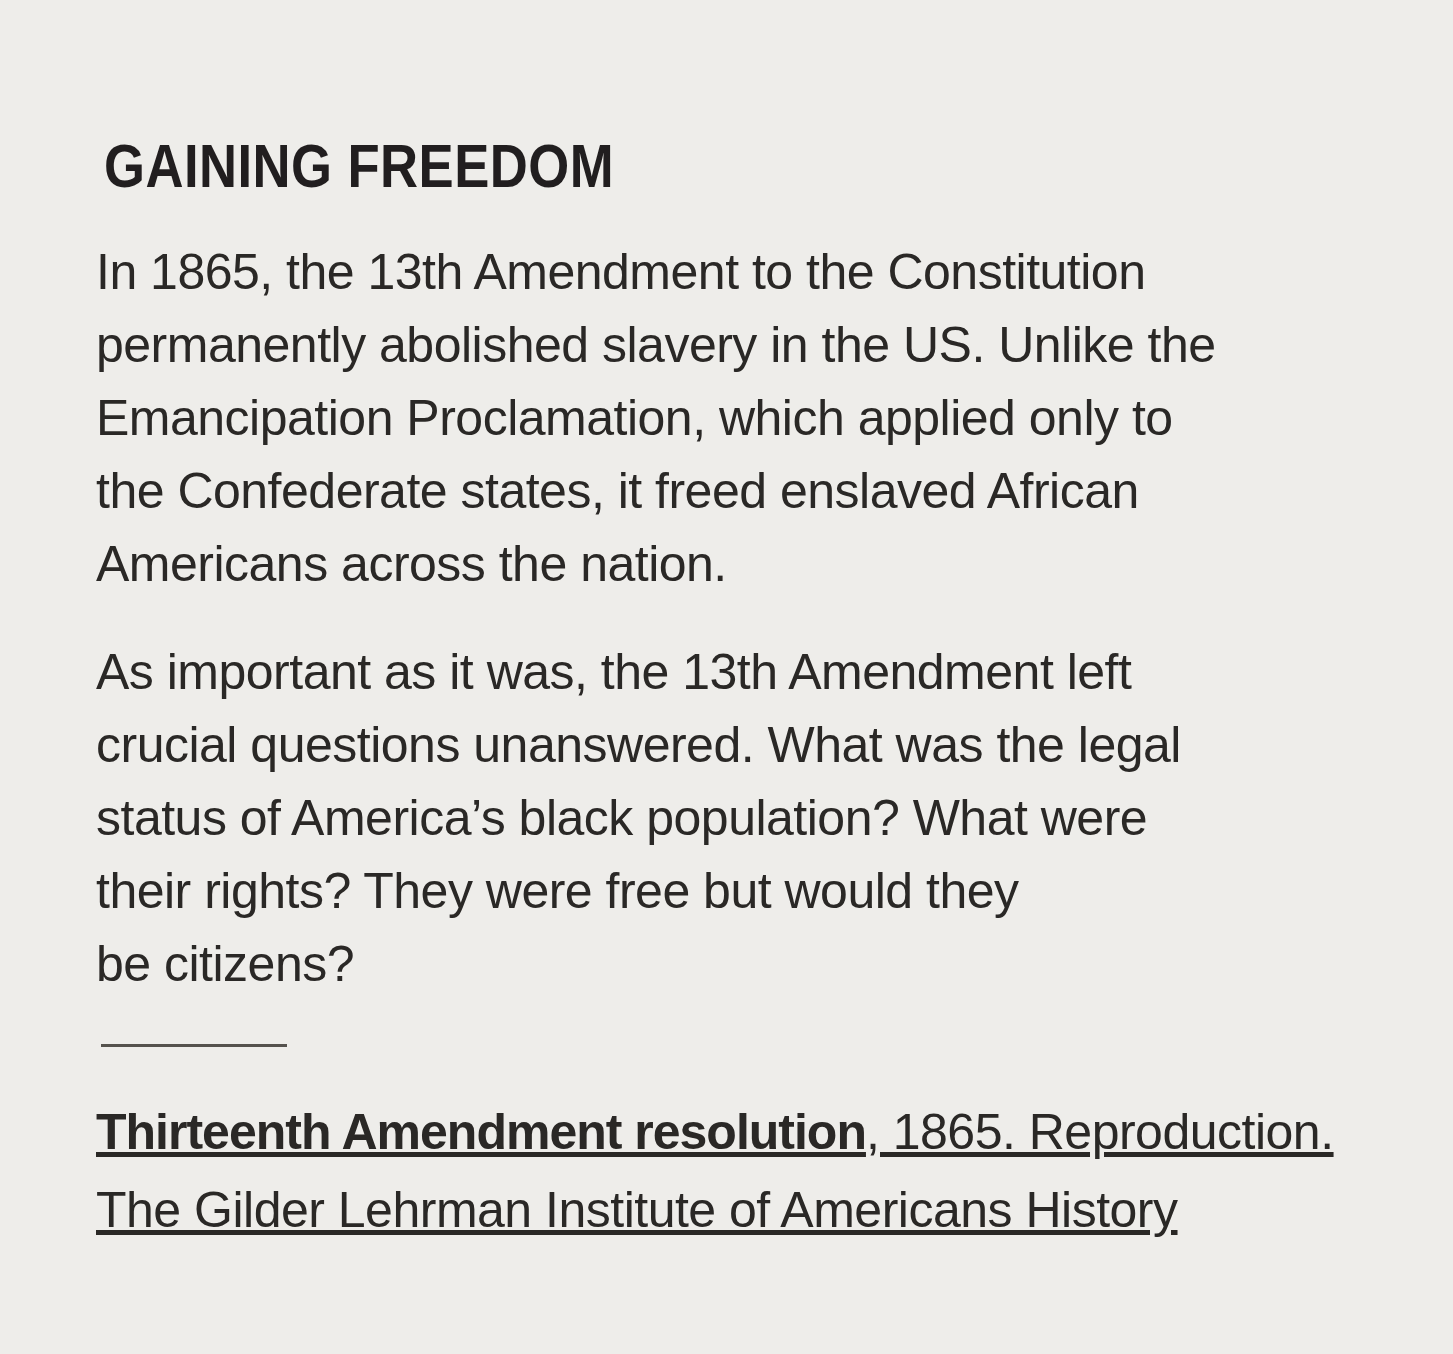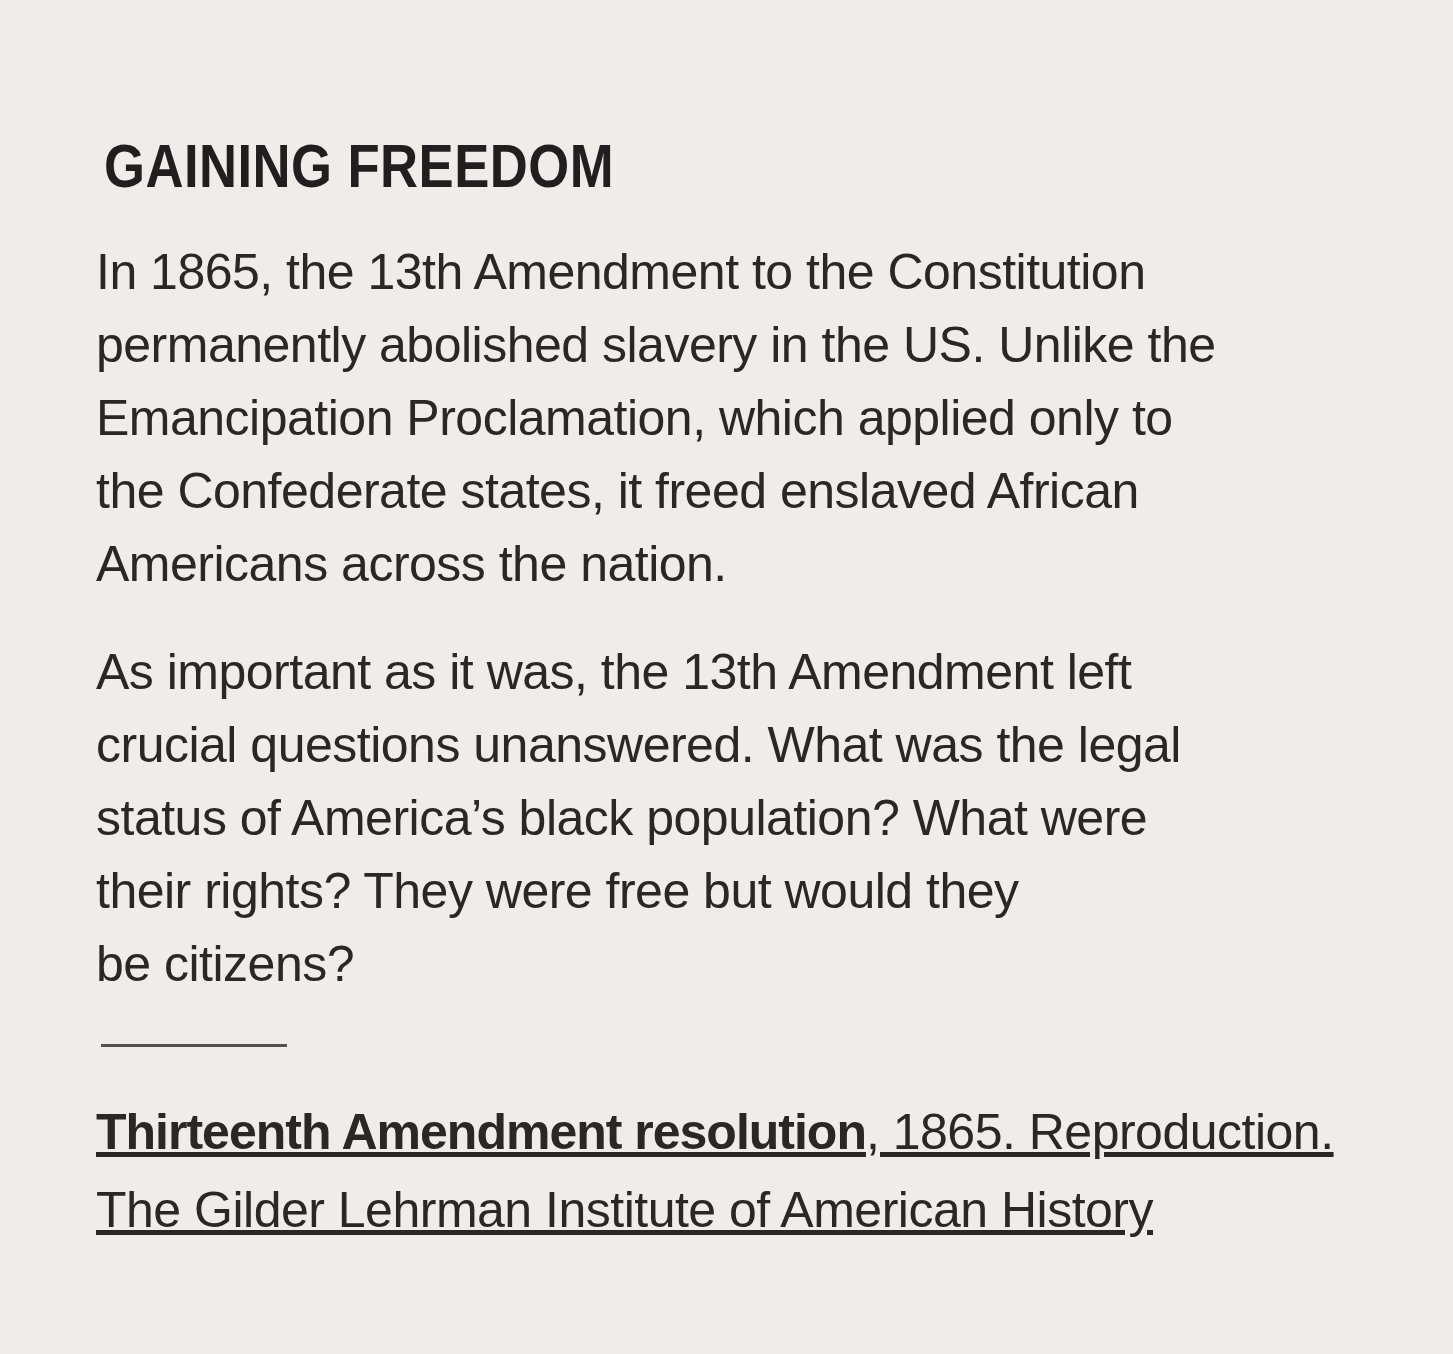--- a/index.html
+++ b/index.html
@@ -76,14 +76,14 @@
 Americans across the nation.</p>
 
   <p class="body-paragraph second">As important as it was, the 13th Amendment left
 crucial questions unanswered. What was the legal
 status of America’s black population? What were
 their rights? They were free but would they
 be citizens?</p>
 
   <hr class="divider">
 
-  <p class="caption"><span class="artifact-title">Thirteenth Amendment resolution</span><span>, 1865. Reproduction.</span><br><span>The Gilder Lehrman Institute of American History</span></p>
+  <p class="caption"><span class="artifact-title">Thirteenth Amendment resolution</span><span>, 1865. Reproduction.</span><br><span>The Gilder Lehrman Institute of Americans History</span></p>
 </div>
 
 </body></html>

